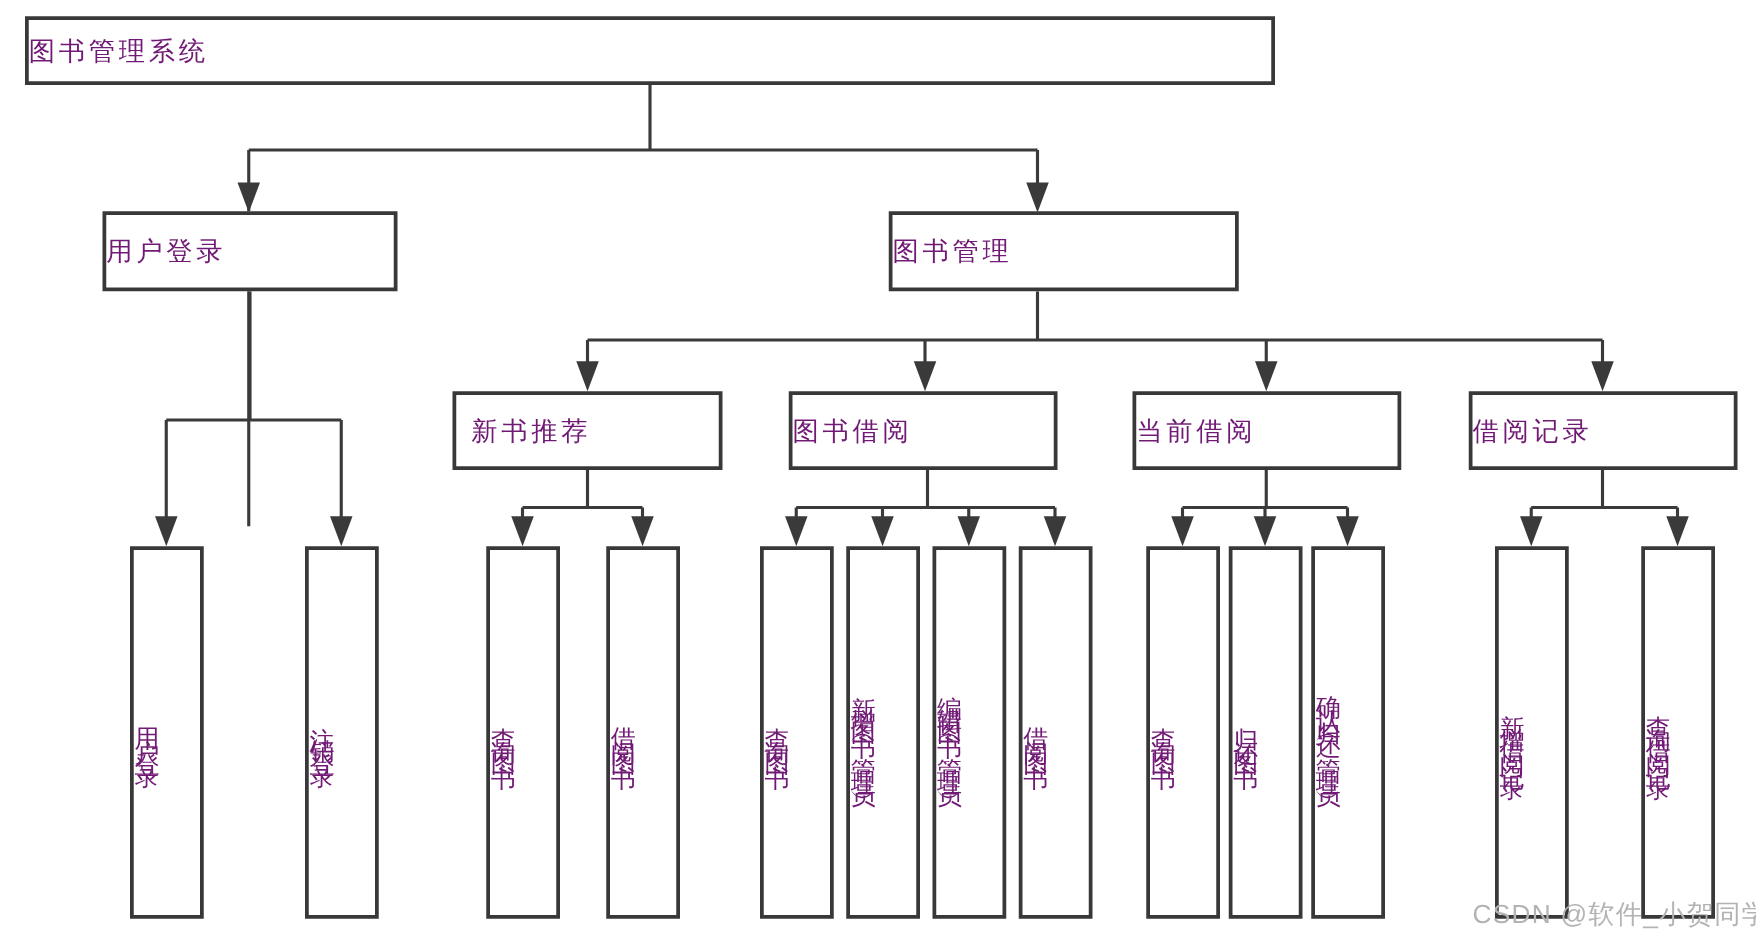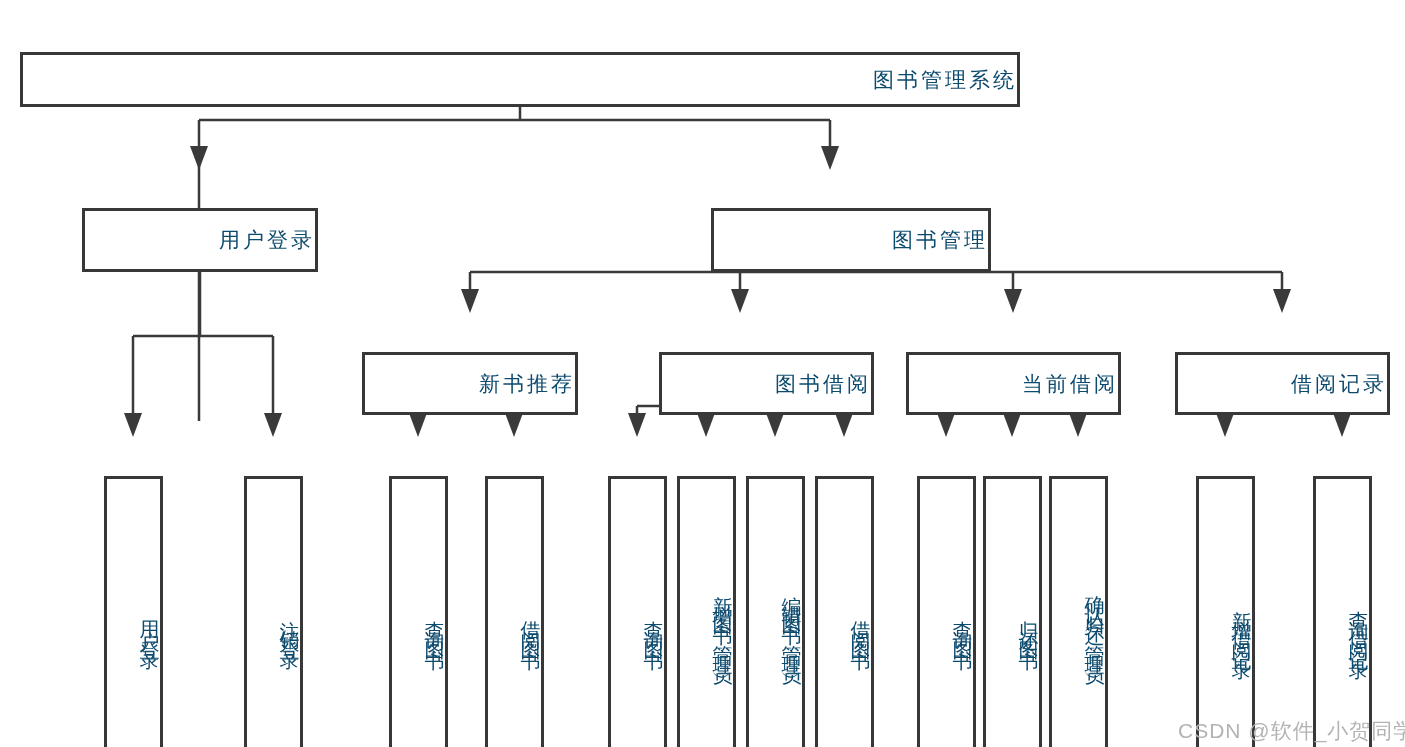--- a/index.html
+++ b/index.html
@@ -21,26 +21,25 @@
     top: 0;
     width: 1405px;
     height: 747px;
     z-index: 1;
   }
   .node {
     position: absolute;
     box-sizing: border-box;
     border: 3px solid #383838;
     background: #ffffff;
-    color: #0c4a6e;
+    color: #701a75;
     display: flex;
     align-items: center;
-    justify-content: flex-end;
+    justify-content: flex-start;
     z-index: 2;
-    margin-top: 39px;
   }
   .node-h {
     font-size: 21px;
     letter-spacing: 3px;
     white-space: nowrap;
   }
   .node-v {
     font-size: 20px;
   }
   .node-v .vtext {
@@ -49,22 +48,22 @@
     letter-spacing: 10px;
     line-height: 1;
     white-space: nowrap;
   }
   
   #root-node      { left: 20px;   top: 13px;  width: 1000px; height: 55px; }
   
   #n-user-login   { left: 82px;   top: 169px; width: 236px;  height: 64px; }
   #n-book-mgmt    { left: 711px;  top: 169px; width: 280px;  height: 64px; }
   
-  #n-new-book     { left: 362px;  top: 313px; width: 216px;  height: 63px; }
-  #n-book-borrow  { left: 659px;  top: 313px; width: 215px;  height: 63px; padding-left: 28px; }
+  #n-new-book     { left: 362px;  top: 313px; width: 216px;  height: 63px; padding-left: 12px; }
+  #n-book-borrow  { left: 631px;  top: 313px; width: 215px;  height: 63px; }
   #n-cur-borrow   { left: 906px;  top: 313px; width: 215px;  height: 63px; }
   #n-records      { left: 1175px; top: 313px; width: 215px;  height: 63px; }
   
   .leaf { top: 437px; width: 59px; height: 298px; }
   #l-a1 { left: 104px; }
   #l-a2 { left: 244px; }
   #l-b1 { left: 389px; }
   #l-b2 { left: 485px; }
   #l-c1 { left: 608px; }
   #l-c2 { left: 677px; }

